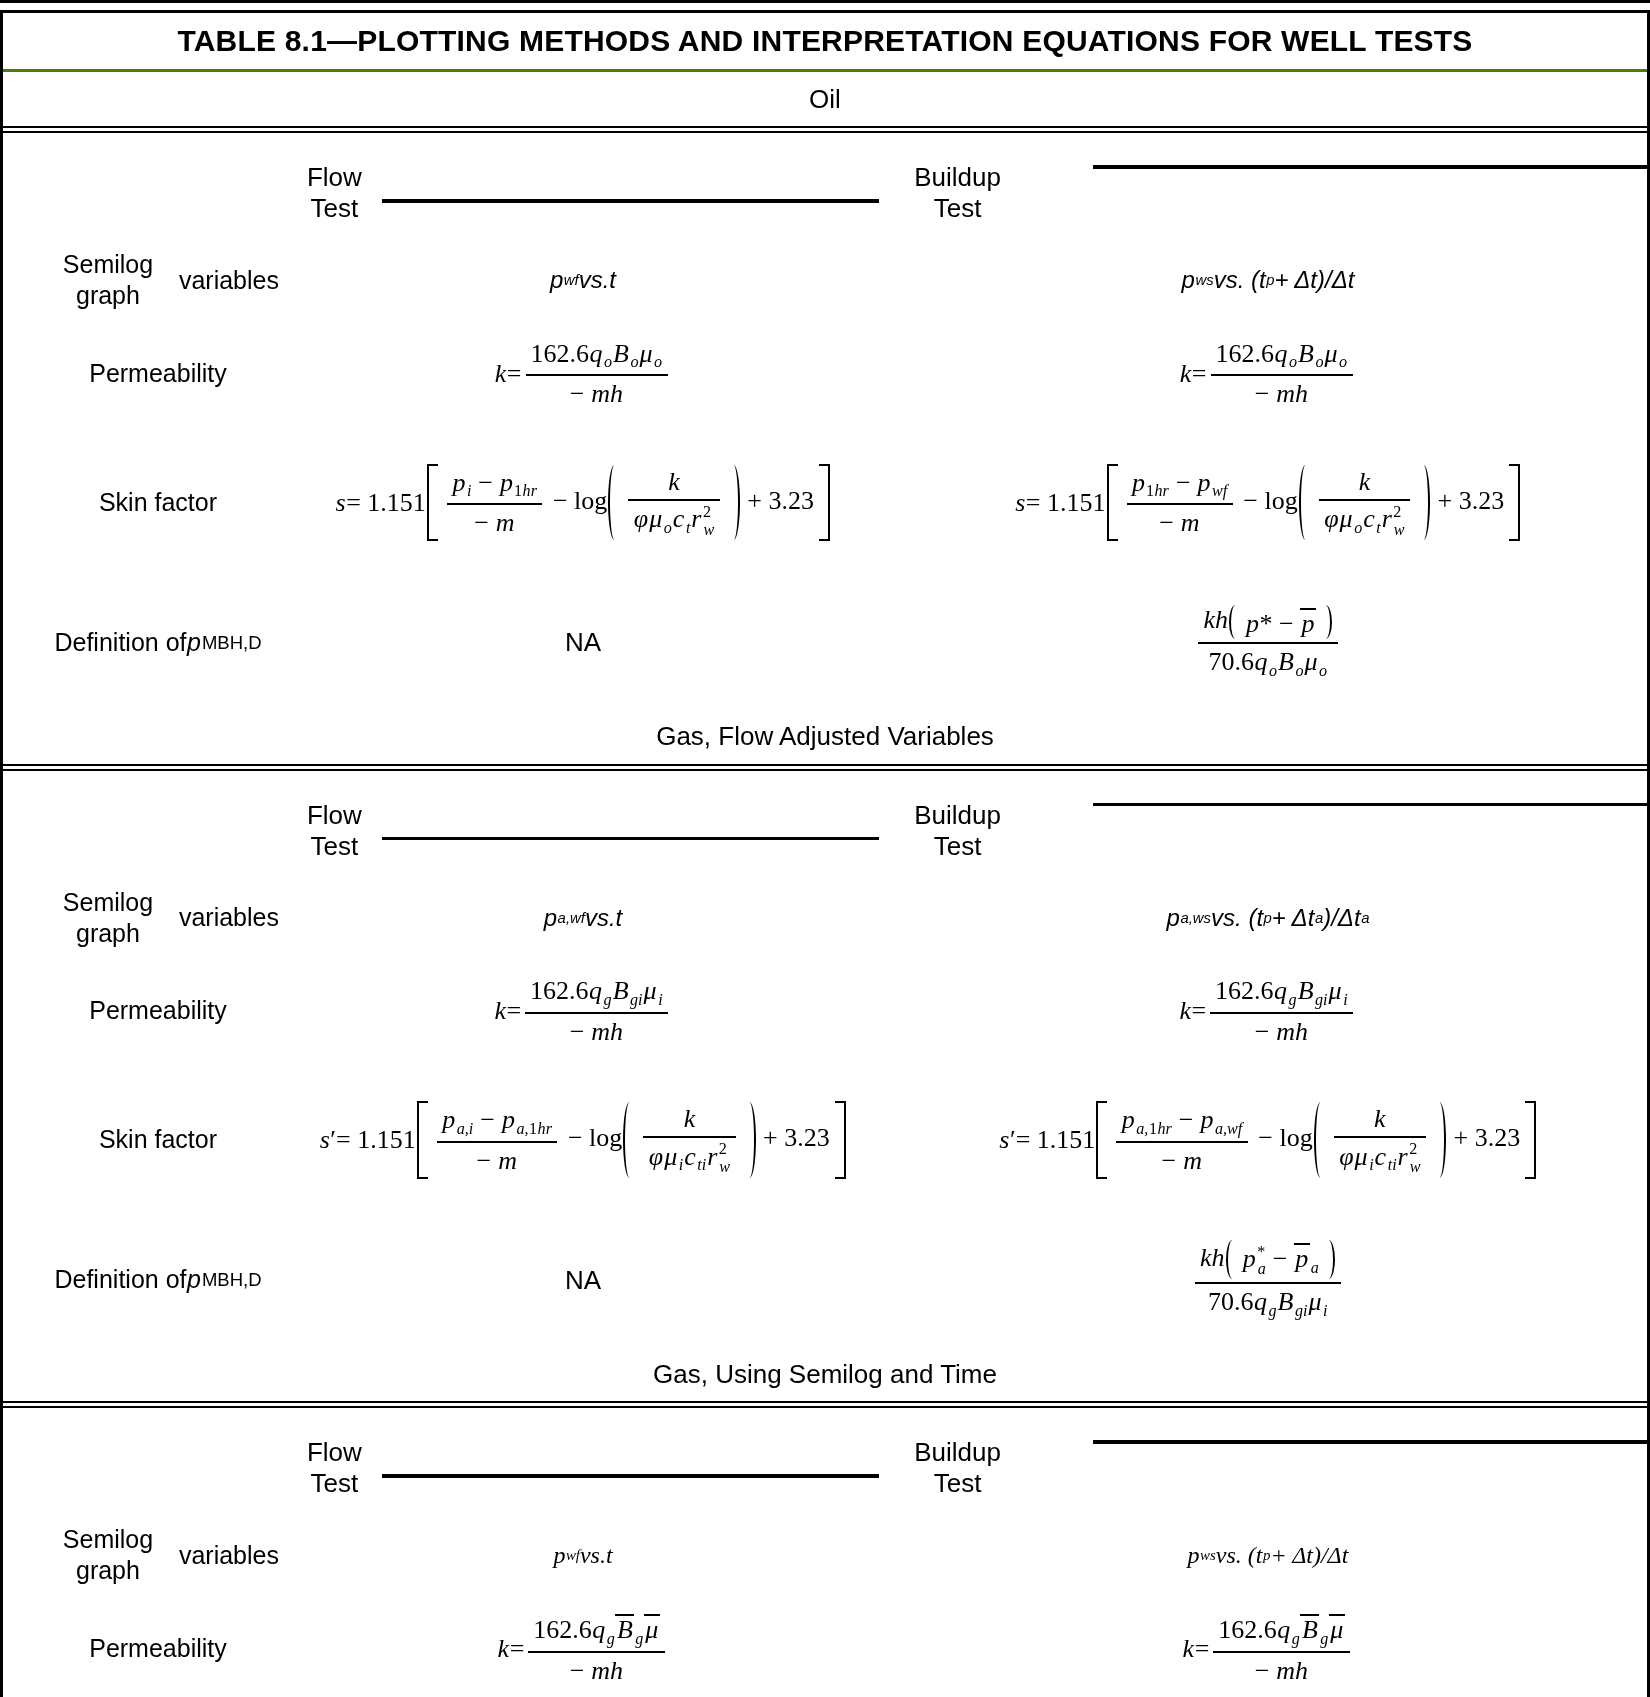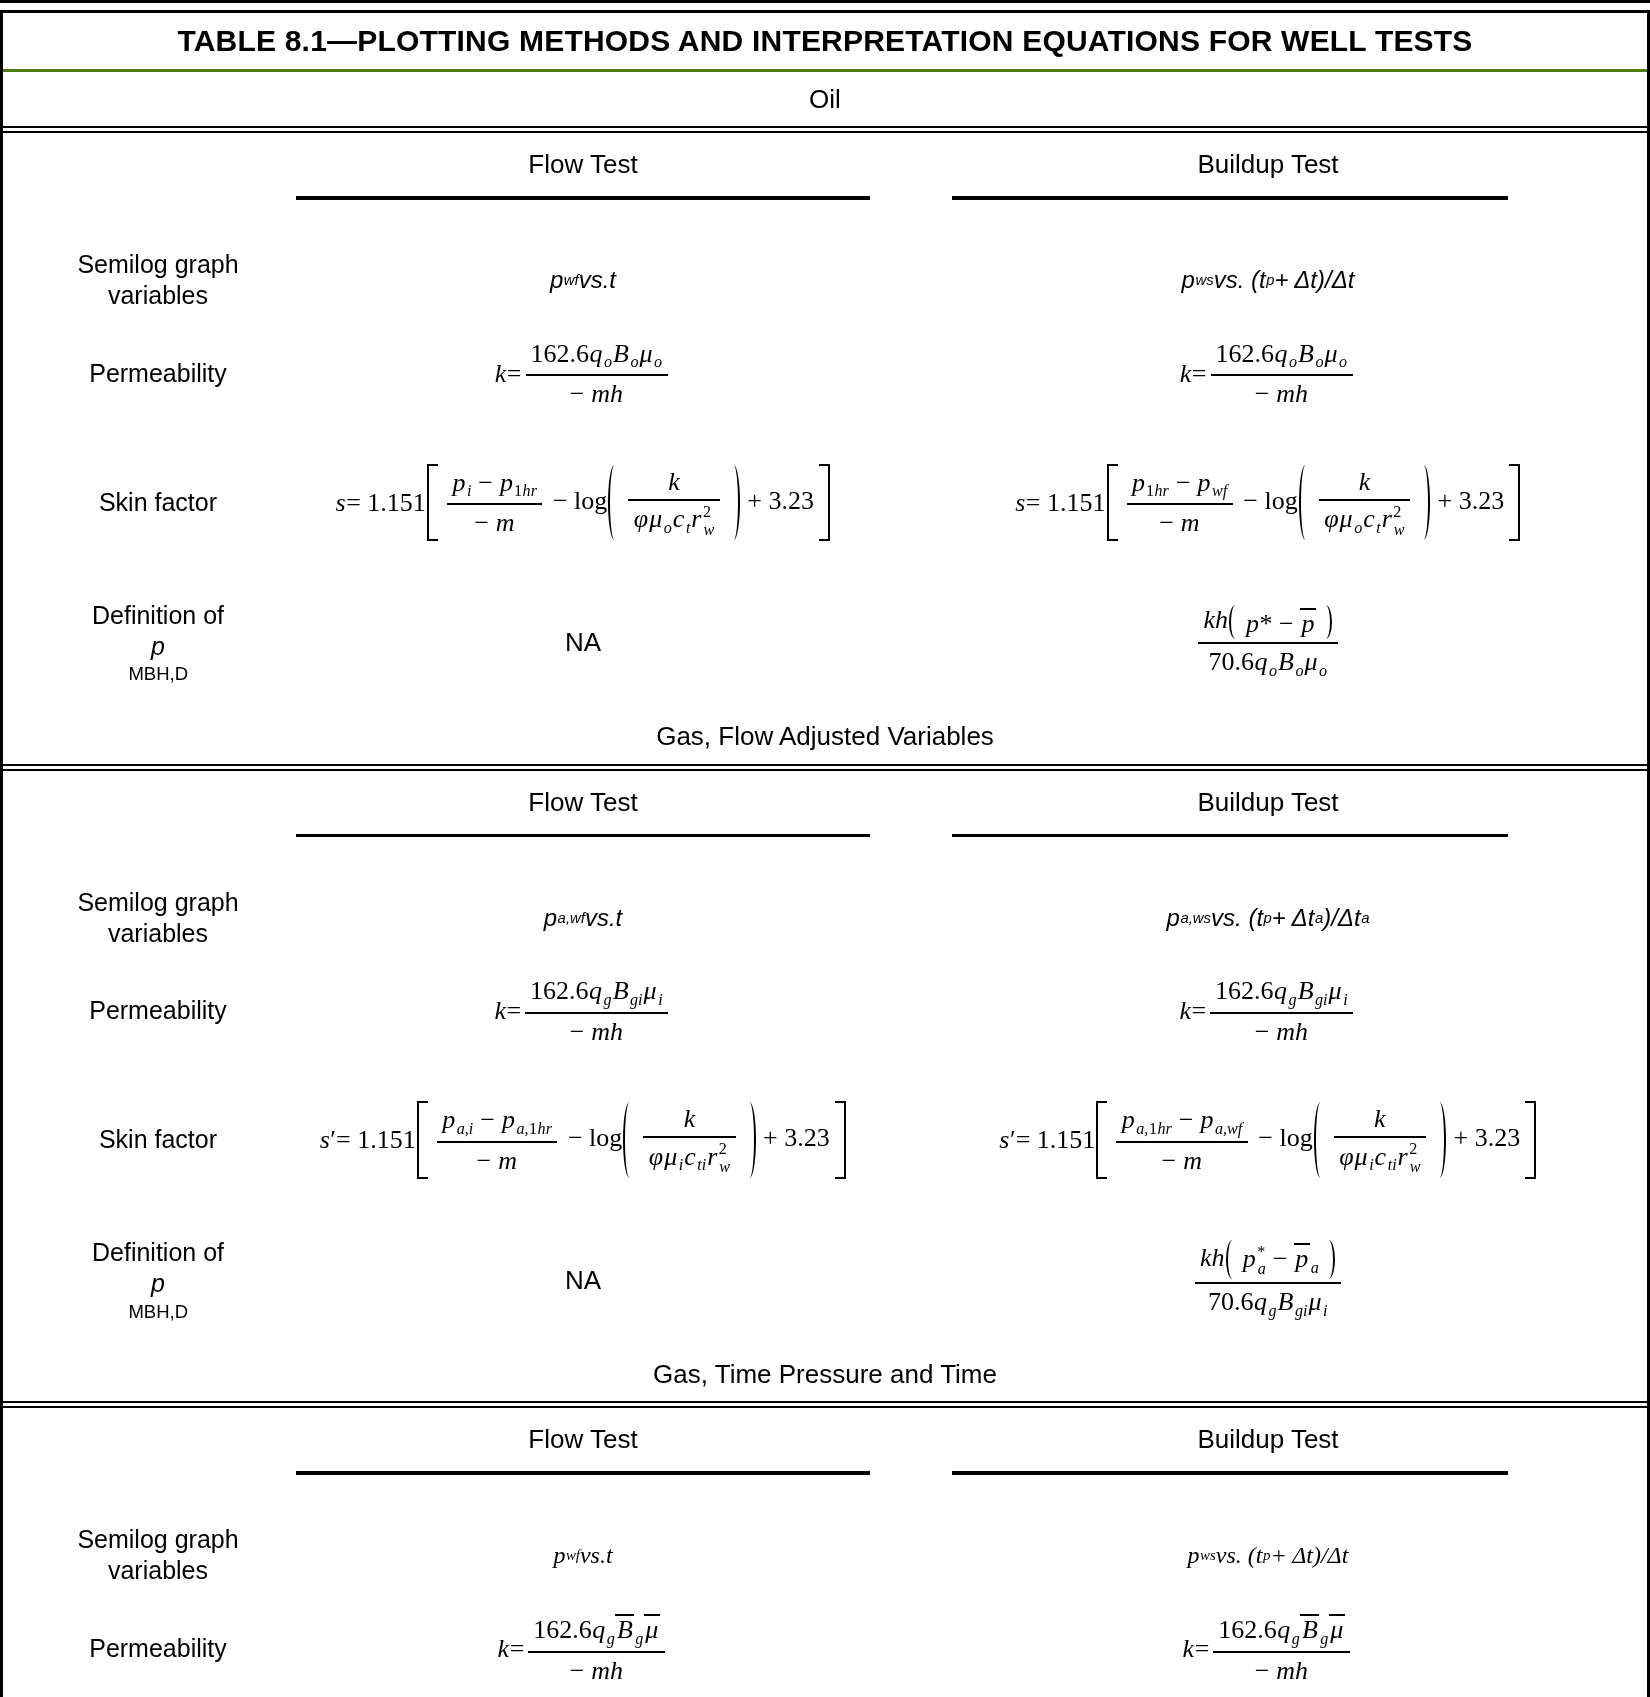--- a/index.html
+++ b/index.html
@@ -4,21 +4,21 @@
 <style>
   html,body{margin:0;padding:0;background:#fff;}
   body{width:1650px;font-family:"Liberation Sans",sans-serif;color:#000;}
   .page-top-rule{height:3px;background:#000;}
   .table-frame{border:3px solid #000;border-bottom:5px solid #000;margin-top:7px;}
   .title-row{min-height:56px;display:flex;align-items:center;justify-content:center;
     border-bottom:3px solid #4d7c0f;font-weight:bold;font-size:30px;letter-spacing:.2px;}
   .sec-heading{min-height:54px;display:flex;align-items:center;justify-content:center;font-size:26px;}
   .secrule{height:3px;border-top:2px solid #000;border-bottom:2px solid #000;}
   .sgrid{display:grid;grid-template-columns:280px 600px 770px;}
-  .cell{display:flex;flex-direction:column;align-items:center;justify-content:center;
+  .cell{display:flex;flex-direction:row;align-items:center;justify-content:center;
     text-align:center;padding:6px 4px;overflow:visible;}
   .colhead{min-height:88px;justify-content:flex-start;padding-top:16px;}
   .chtxt{font-size:26px;}
   .colrule{height:3.5px;background:#000;margin-top:16px;}
   .flowrule{width:97%;align-self:center;}
   .burule{width:73%;align-self:flex-start;margin-left:8.5%;}
   .rowlabel{font-size:25px;line-height:1.25;padding-left:34px;}
   .rowlabel .msub{font-size:.74em;vertical-align:-0.25em;}
   .r-semilog{min-height:60px;}
   .r-perm{min-height:100px;}
@@ -309,21 +309,21 @@
                 <span class="parr"></span>
               </span></span>
             <span class="mline"></span>
             <span class="mden"><span class="mr">70.6</span><span class="mi">q</span><span class="msub"><span class="mi">g</span></span><span class="mi">B</span><span class="msub"><span class="mi">gi</span></span><span class="mi">μ</span><span class="msub"><span class="mi">i</span></span></span>
           </span>
         </div>
     </div>
   </section>
 
   <section>
-    <div class="sec-heading">Gas, Time Pressure and Time</div>
+    <div class="sec-heading">Gas, Using Semilog and Time</div>
     <div class="secrule"></div>
     <div class="sgrid">
       <div class="cell colhead"></div>
       <div class="cell colhead">
         <div class="chtxt">Flow Test</div>
         <div class="colrule flowrule"></div>
       </div>
       <div class="cell colhead">
         <div class="chtxt">Buildup Test</div>
         <div class="colrule burule"></div>

